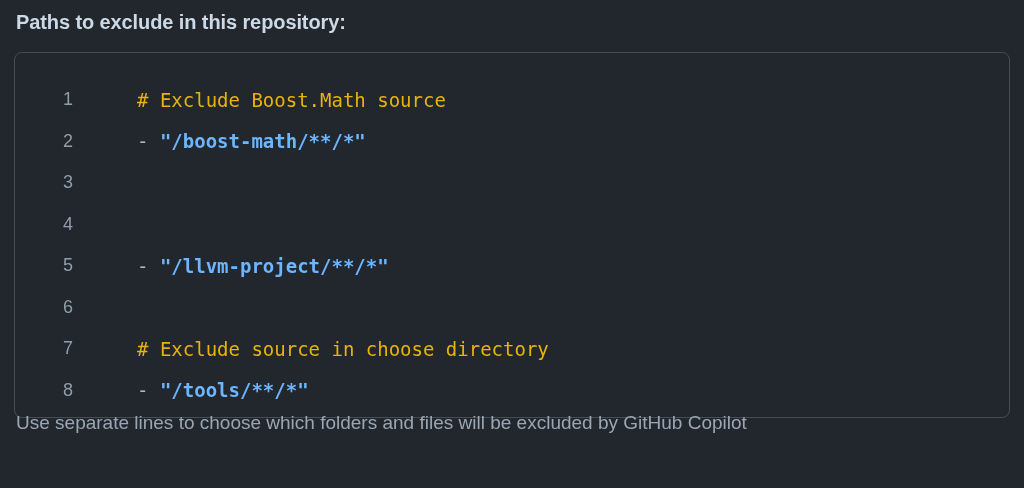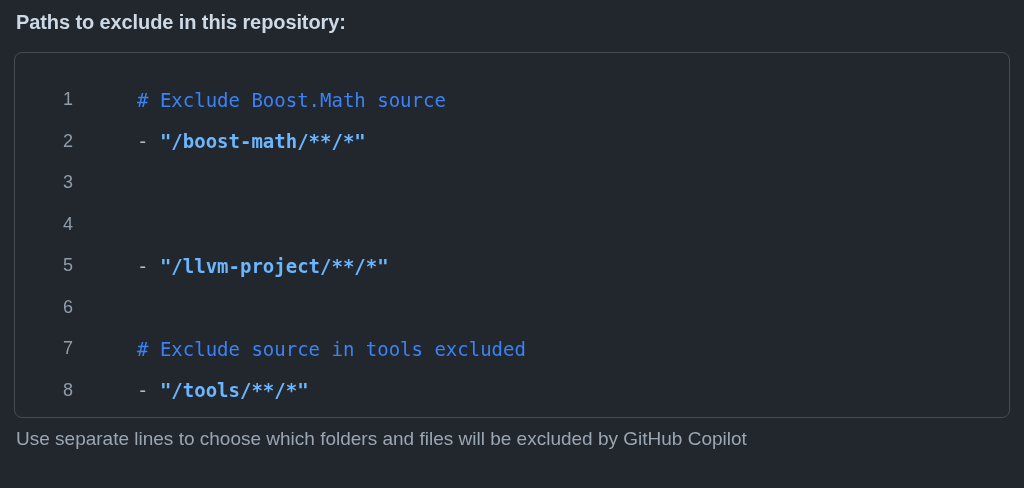--- a/index.html
+++ b/index.html
@@ -74,36 +74,36 @@
     font-size: 18px;
     user-select: none;
   }
 
   .line-code {
     padding-left: 64px;
     white-space: pre;
   }
 
   .tok-comment {
-    color: #3b82f6;
+    color: #eab308;
   }
 
   .tok-punct {
     color: #adbac7;
   }
 
   .tok-string {
     color: #6cb6ff;
     font-weight: bold;
   }
 
   .help-text {
     position: absolute;
     left: 16px;
-    top: 428px;
+    top: 412px;
     font-size: 19px;
     color: #9aa6b2;
     white-space: nowrap;
   }
 </style>
 </head>
 <body>
 
 <div class="panel">
 
@@ -111,21 +111,21 @@
 
   <div class="code-box">
     <div class="code-scroll">
       <div id="code-lines">
           <div class="code-line"><span class="line-no">1</span><span class="line-code"><span class="tok-comment"># Exclude Boost.Math source</span></span></div>
           <div class="code-line"><span class="line-no">2</span><span class="line-code"><span class="tok-punct">- </span><span class="tok-string">"/boost-math/**/*"</span></span></div>
           <div class="code-line"><span class="line-no">3</span><span class="line-code"></span></div>
           <div class="code-line"><span class="line-no">4</span></div>
           <div class="code-line"><span class="line-no">5</span><span class="line-code"><span class="tok-punct">- </span><span class="tok-string">"/llvm-project/**/*"</span></span></div>
           <div class="code-line"><span class="line-no">6</span><span class="line-code"></span></div>
-          <div class="code-line"><span class="line-no">7</span><span class="line-code"><span class="tok-comment"># Exclude source in tools excluded</span></span></div>
+          <div class="code-line"><span class="line-no">7</span><span class="line-code"><span class="tok-comment"># Exclude source in choose directory</span></span></div>
           <div class="code-line"><span class="line-no">8</span><span class="line-code"><span class="tok-punct">- </span><span class="tok-string">"/tools/**/*"</span></span></div>
         </div>
     </div>
   </div>
 
   <div class="help-text">Use separate lines to choose which folders and files will be excluded by GitHub Copilot</div>
 
 </div>
 
 </body></html>

